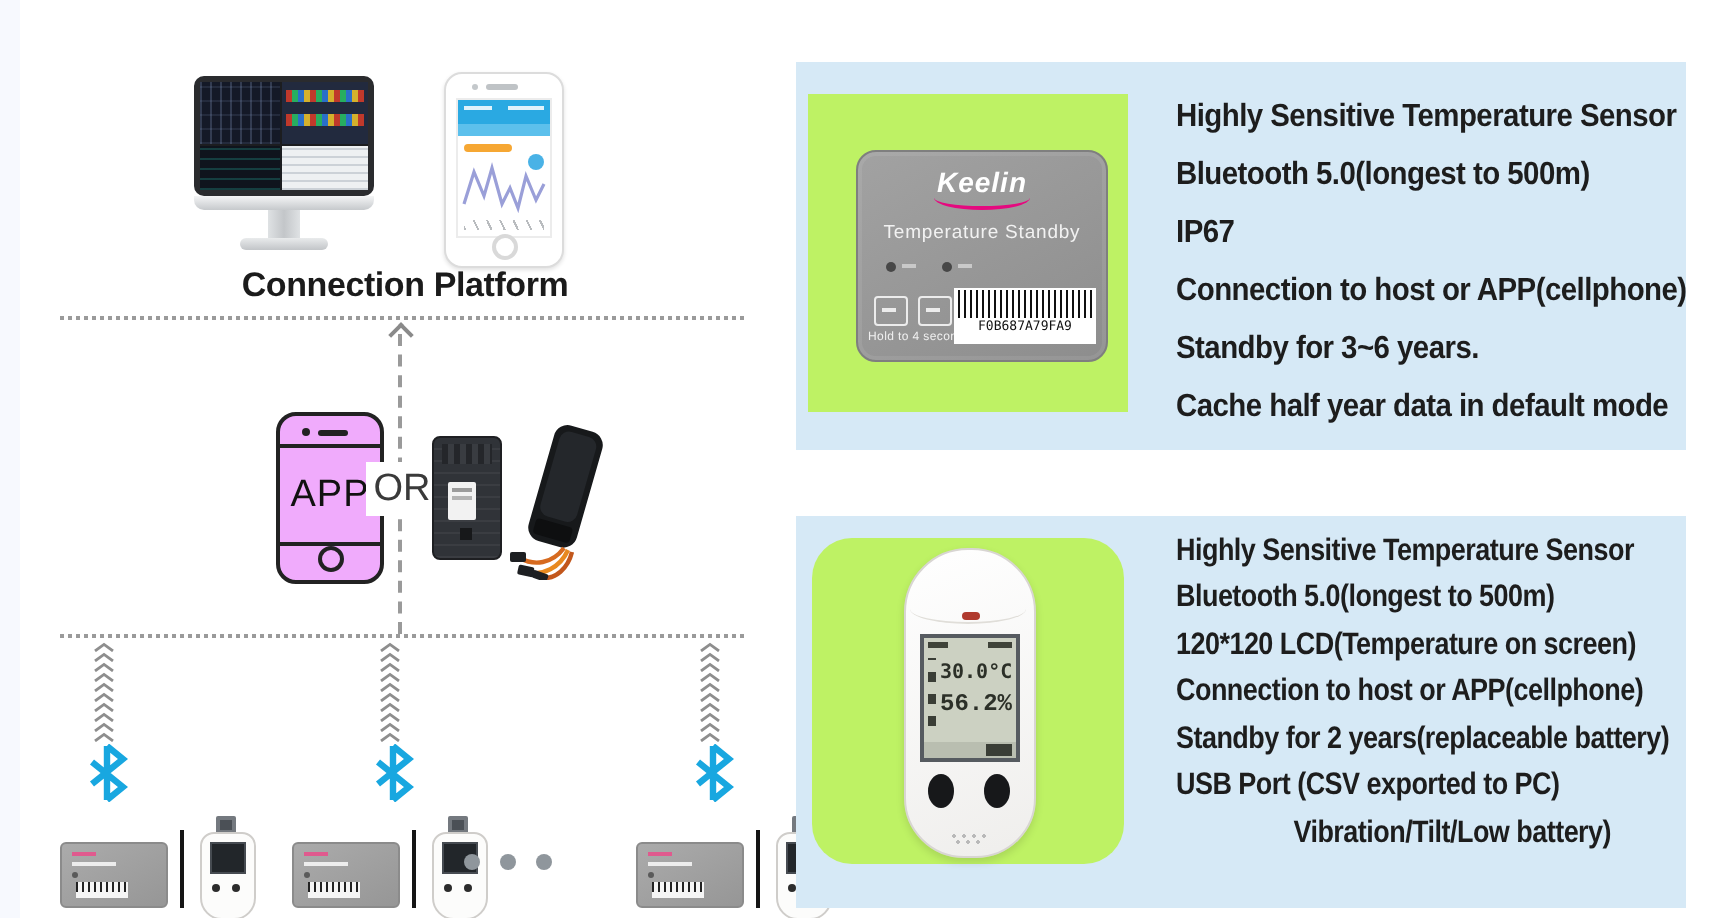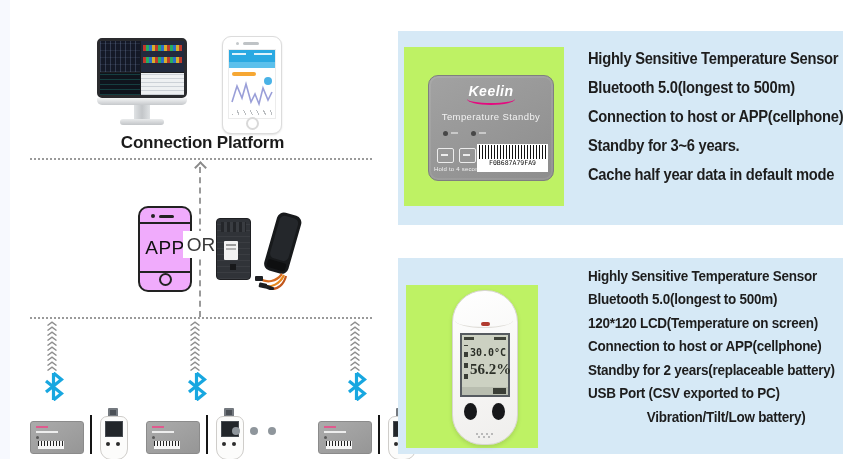--- a/index.html
+++ b/index.html
@@ -106,21 +106,21 @@
   .lm-b2{position:absolute;left:15px;top:25px;width:4px;height:4px;border-radius:50%;background:#2c2c2c;}
   .dots{left:232px;top:427px;display:flex;gap:10px;}
   .dots span{width:8px;height:8px;border-radius:50%;background:#8f969c;}
 
   
   .card{width:445px;background:#d6e9f6;}
   .card1{left:398px;top:31px;height:194px;}
   .card2{left:398px;top:258px;height:196px;}
   .whitebox{position:absolute;background:#bef264;}
   .wb1{left:6px;top:16px;width:160px;height:159px;}
-  .wb2{left:8px;top:27px;width:132px;height:163px;}
+  .wb2{left:8px;top:11px;width:156px;height:163px;border-radius:20px;}
   .f-list{position:absolute;left:190px;top:13px;width:252px;}
   .f-row{height:29px;display:flex;align-items:center;}
   .f-row span{white-space:nowrap;font-size:16px;font-weight:600;color:#1d1d1d;letter-spacing:-0.3px;
               transform:scaleX(.92);transform-origin:0 50%;}
   .f-list2{top:6px;}
   .f-list2 .f-row{height:23.5px;}
   .f-list2 .f-row span{font-size:15.5px;transform:scaleX(.87);}
   .f-row.right{justify-content:center;}
   .f-row.right span{transform-origin:100% 50%;}
 
@@ -158,21 +158,21 @@
   .lg-lcd{position:absolute;left:7px;top:42px;width:46px;height:60px;background:#ccd1c2;
           border:2px solid #565b60;}
   .lg-toprow{position:absolute;left:2px;top:2px;width:42px;height:4px;}
   .lg-toprow:before{content:"";position:absolute;left:0;top:0;width:10px;height:3px;background:#3f4339;}
   .lg-toprow:after{content:"";position:absolute;right:0;top:0;width:12px;height:3px;background:#3f4339;}
   .lg-icons{position:absolute;left:2px;top:10px;width:4px;height:34px;
             background:repeating-linear-gradient(0deg,#3a3e36 0 5px,transparent 5px 11px);}
   .lg-temp{position:absolute;left:8px;top:12px;width:36px;text-align:right;
            font-family:"DejaVu Sans Mono",monospace;font-size:10px;font-weight:700;color:#2c3028;}
   .lg-hum{position:absolute;left:8px;top:26px;width:36px;text-align:center;
-          font-family:Liberation Serif, serif;font-size:15px;font-weight:700;color:#2c3028;}
+          font-family:Liberation Mono, monospace;font-size:12px;font-weight:700;color:#2c3028;}
   .lg-status{position:absolute;left:0;bottom:0;width:100%;height:8px;background:#b9beb0;}
   .lg-status:before{content:"";position:absolute;right:2px;top:1px;width:13px;height:6px;background:#3a3e36;}
   .lg-btn{position:absolute;top:112px;width:13px;height:17px;border-radius:50%;background:#17181a;}
   .lg-btn.b1{left:11px;} .lg-btn.b2{left:39px;}
   .lg-spk{position:absolute;left:22px;bottom:6px;width:20px;height:6px;
           background:radial-gradient(circle 1px at 2px 2px,#b9b9b9 99%,transparent),
                      radial-gradient(circle 1px at 7px 2px,#b9b9b9 99%,transparent),
                      radial-gradient(circle 1px at 12px 2px,#b9b9b9 99%,transparent),
                      radial-gradient(circle 1px at 17px 2px,#b9b9b9 99%,transparent),
                      radial-gradient(circle 1px at 4px 5px,#b9b9b9 99%,transparent),
@@ -361,20 +361,23 @@
       </div>
     </div>
     <div class="f-list">
       <div class="f-row">
           <span>Highly Sensitive Temperature Sensor</span>
         </div>
       <div class="f-row">
           <span>Bluetooth 5.0(longest to 500m)</span>
         </div>
       <div class="f-row">
+          <span>IP67</span>
+        </div>
+      <div class="f-row">
           <span>Connection to host or APP(cellphone)</span>
         </div>
       <div class="f-row">
           <span>Standby for 3~6 years.</span>
         </div>
       <div class="f-row">
           <span>Cache half year data in default mode</span>
         </div>
     </div>
   </div>

